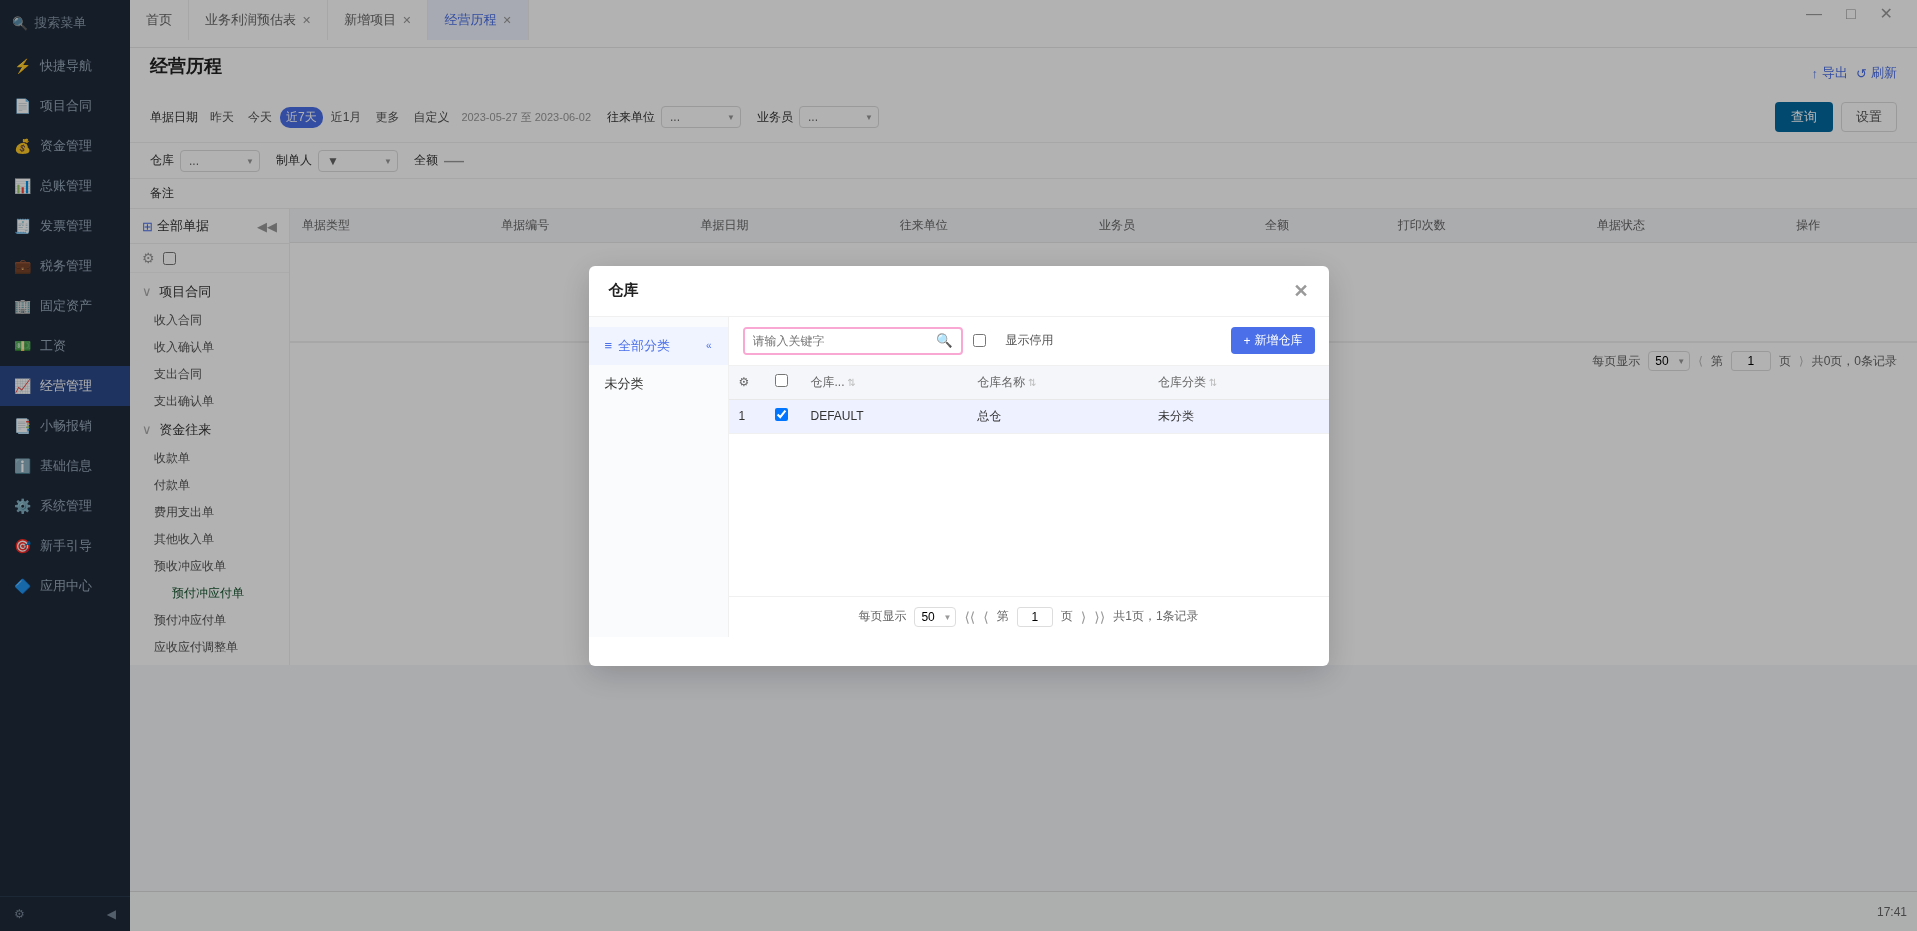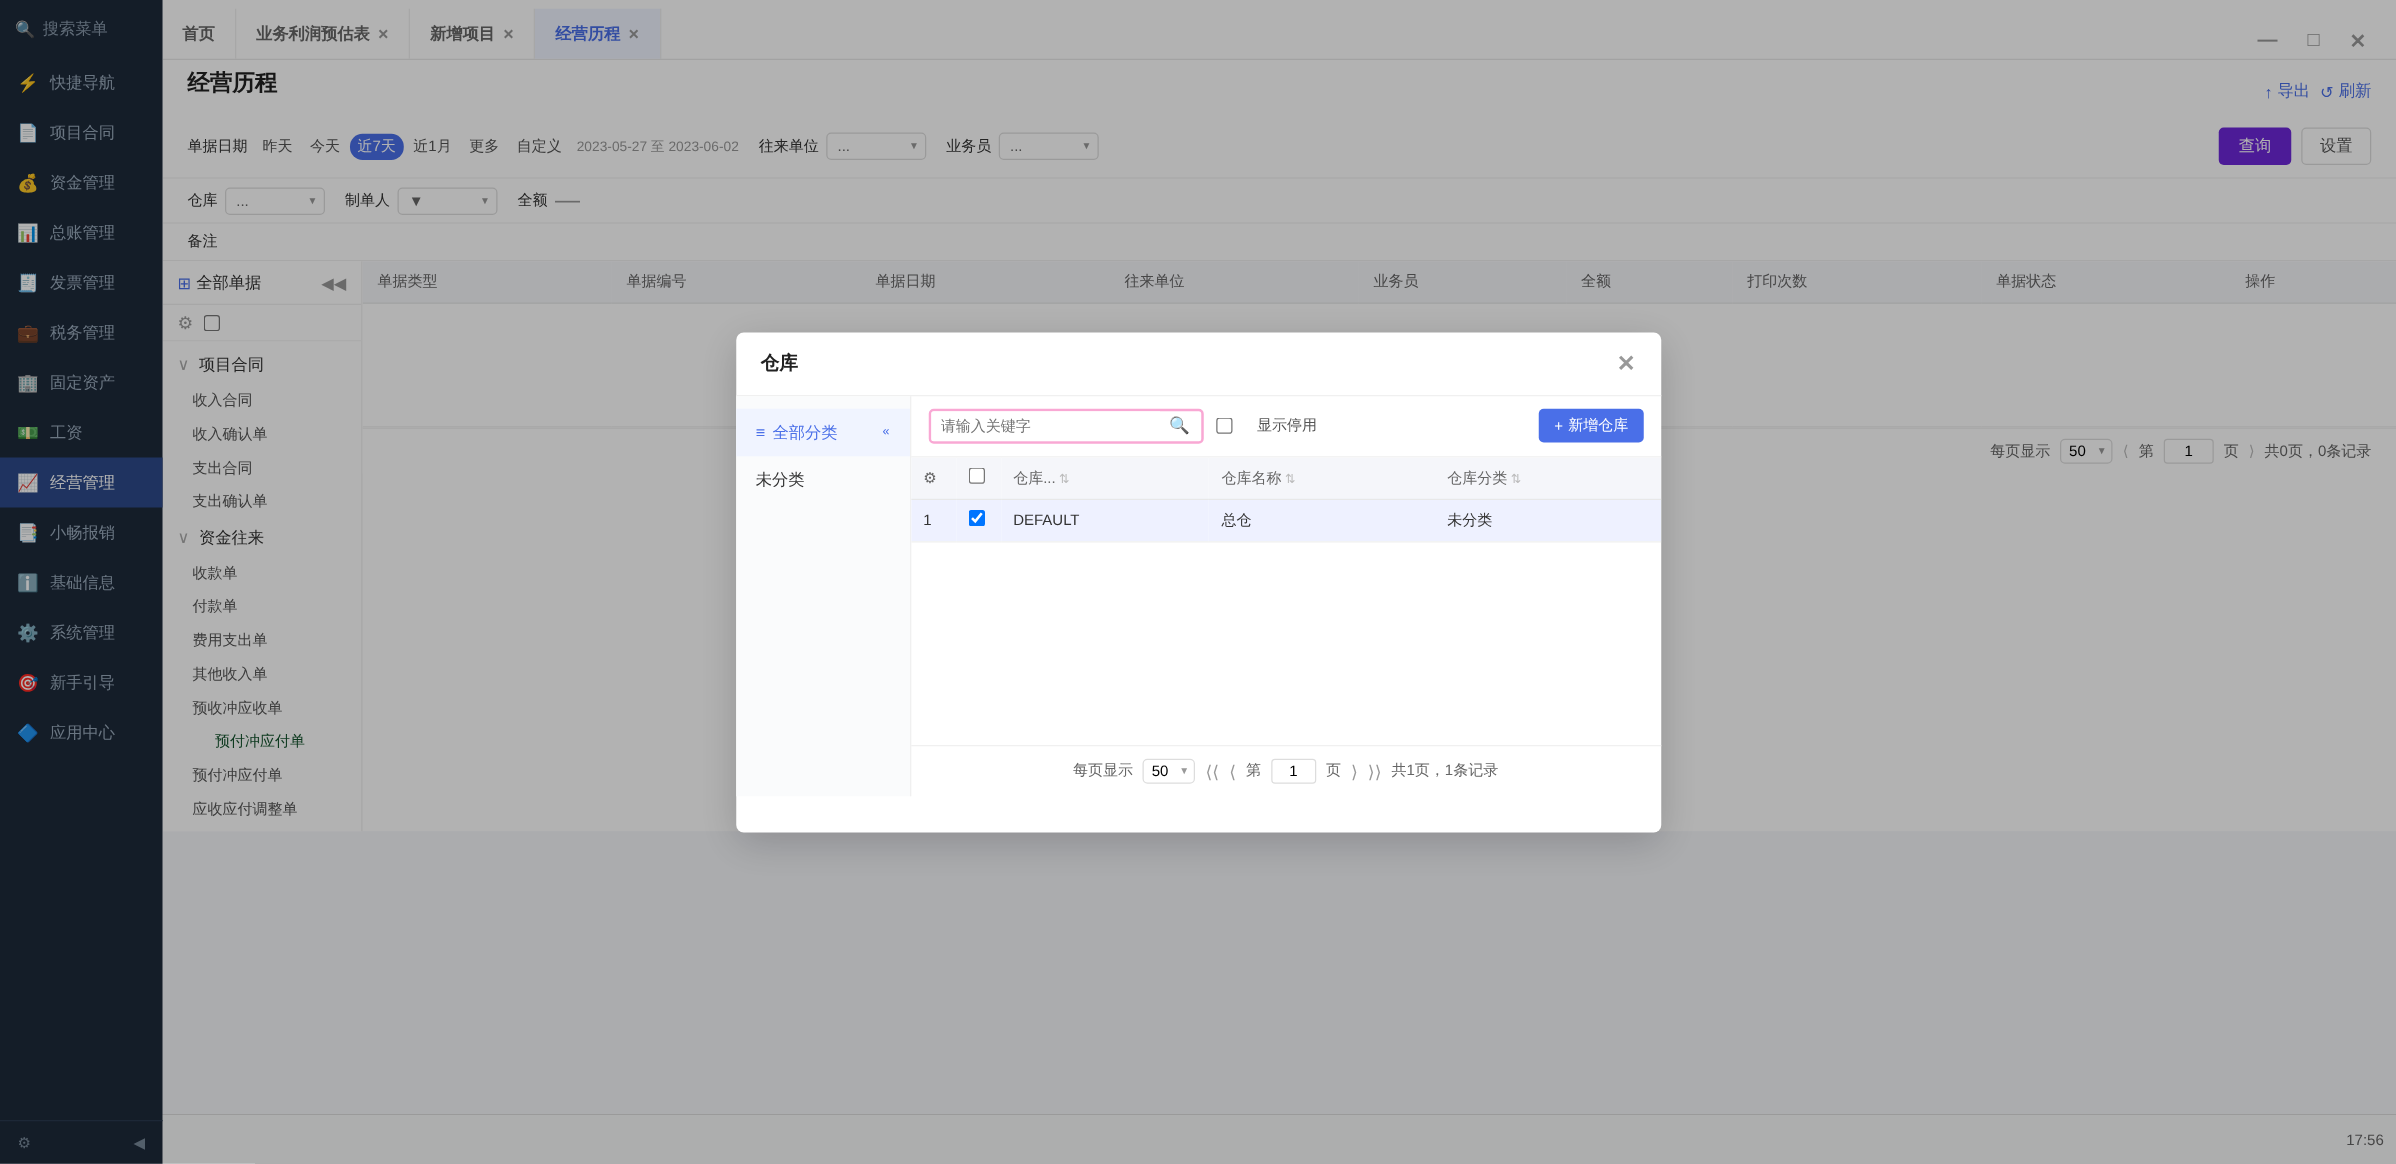--- a/index.html
+++ b/index.html
@@ -23,21 +23,21 @@
     .sidebar-icon { width: 18px; height: 18px; display: inline-flex; align-items: center; justify-content: center; font-size: 14px; }
     .sidebar-bottom {
       margin-top: auto; padding: 10px 14px; display: flex; align-items: center; gap: 10px;
       color: #778899; font-size: 12px; border-top: 1px solid #2a3a50;
     }
 
     
     .topbar {
       position: fixed; left: 130px; top: 0; right: 0; height: 48px;
       background: #fff; border-bottom: 1px solid #e8e8e8;
-      display: flex; align-items: flex-end; z-index: 9; font-weight: bold;
+      display: flex; align-items: flex-start; z-index: 9;
     }
     .tab {
       display: flex; align-items: center; gap: 6px;
       padding: 0 16px; height: 40px; font-size: 13px; color: #666;
       border-right: 1px solid #f0f0f0; cursor: pointer; white-space: nowrap;
     }
     .tab.active { color: #4a6fe8; background: #f0f4ff; }
     .tab .tab-close { color: #999; font-size: 11px; cursor: pointer; }
     .topbar-actions {
       margin-left: auto; display: flex; align-items: center; gap: 8px;
@@ -72,21 +72,21 @@
 
     .filter-select {
       border: 1px solid #ddd; border-radius: 4px; padding: 3px 24px 3px 8px;
       font-size: 12px; color: #666; background: #fff; min-width: 80px;
       appearance: none; cursor: pointer;
     }
     .select-wrap { position: relative; display: inline-block; }
     .select-wrap::after { content: '▼'; position: absolute; right: 6px; top: 50%; transform: translateY(-50%); font-size: 8px; color: #999; pointer-events: none; }
 
     .btn-primary {
-      background: #6d28d9; color: #fff; border: none; border-radius: 4px;
+      background: #0369a1; color: #fff; border: none; border-radius: 4px;
       padding: 6px 16px; font-size: 13px; cursor: pointer;
     }
     .btn-default {
       background: #fff; color: #555; border: 1px solid #ddd; border-radius: 4px;
       padding: 5px 14px; font-size: 13px; cursor: pointer;
     }
     .btn-export {
       display: flex; align-items: center; gap: 4px; background: transparent;
       border: none; color: #4a6fe8; font-size: 13px; cursor: pointer;
     }
@@ -530,14 +530,14 @@
         <button class="pager-btn">⟩</button>
         <button class="pager-btn">⟩⟩</button>
         <span>共1页，1条记录</span>
       </div>
     </div>
   </div>
 
 </div>
 
 <div class="taskbar">
-  <span style="font-size:12px; color:#666;">17:56</span>
+  <span style="font-size:12px; color:#666;">17:41</span>
 </div>
 
 </body></html>

